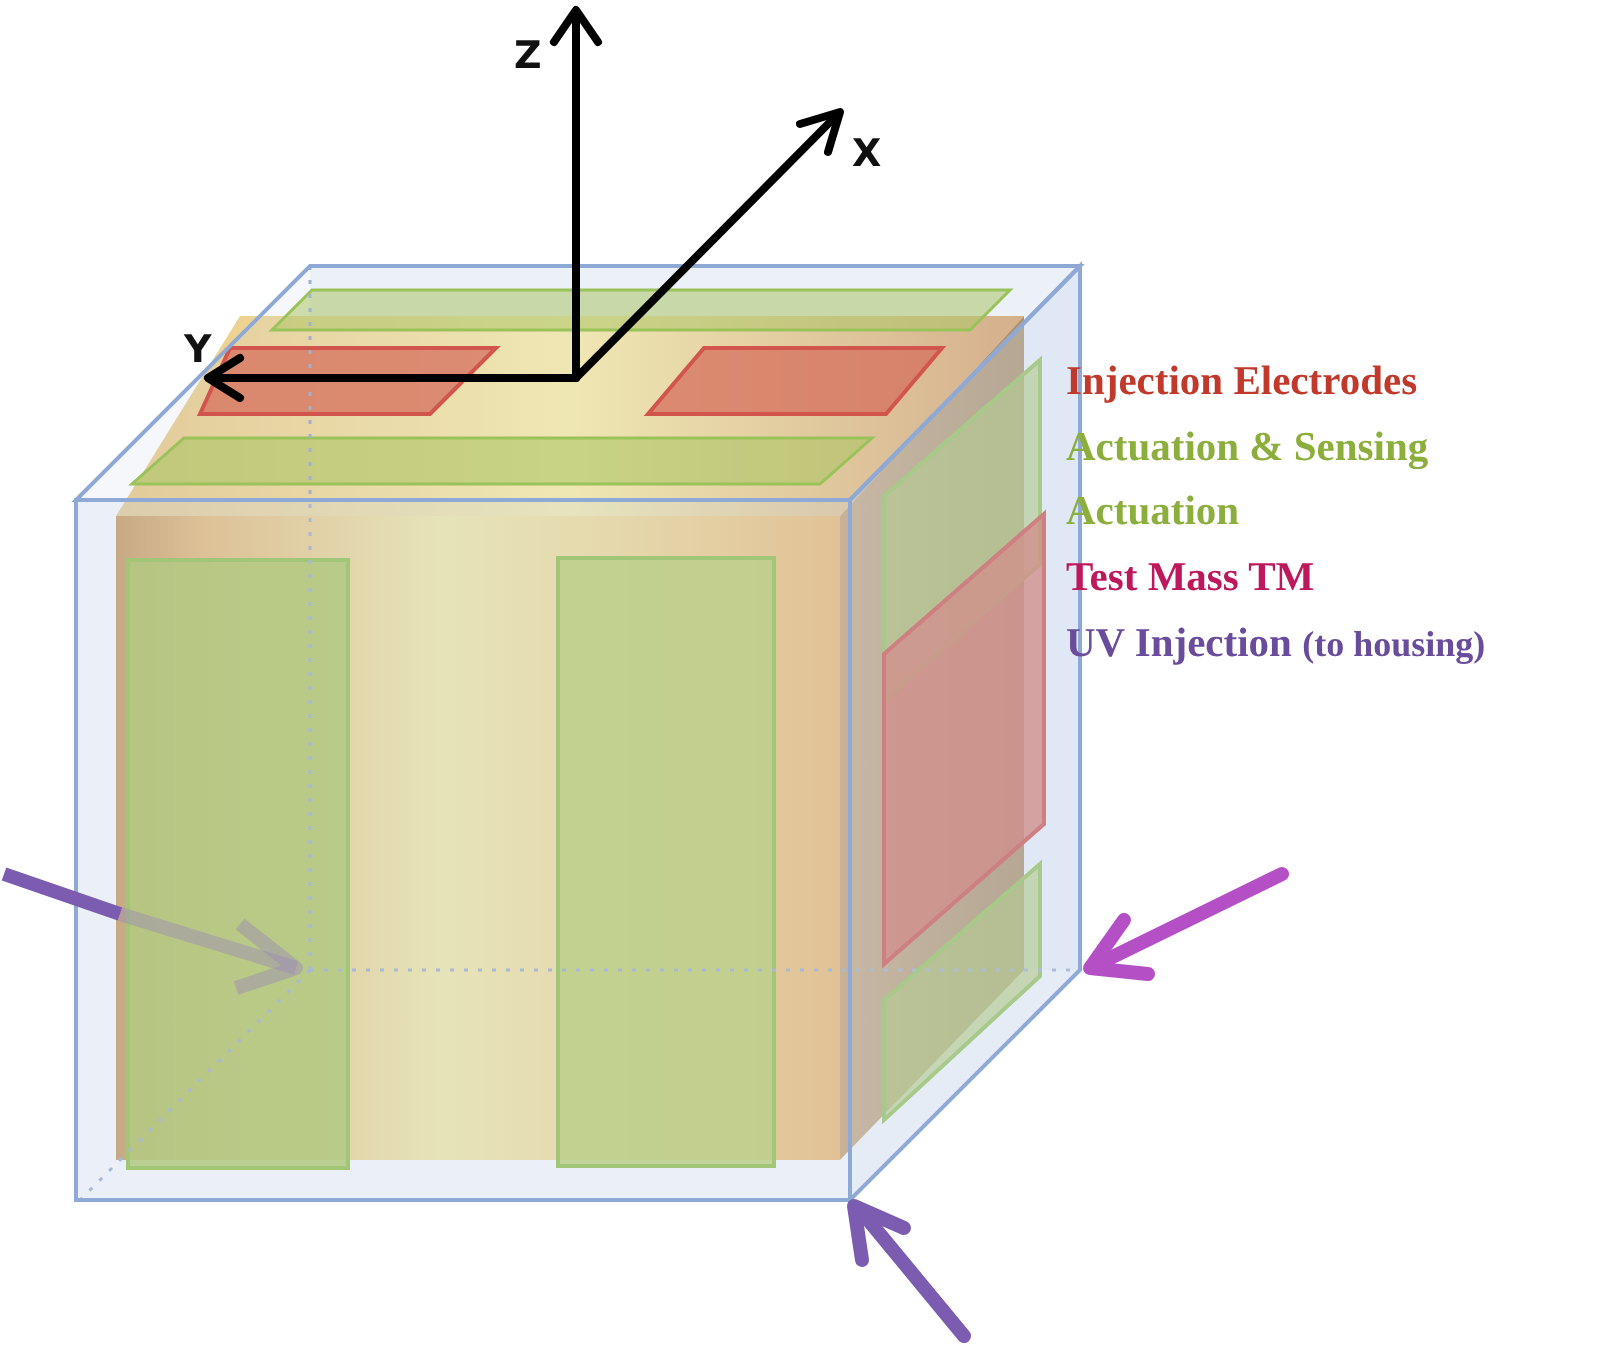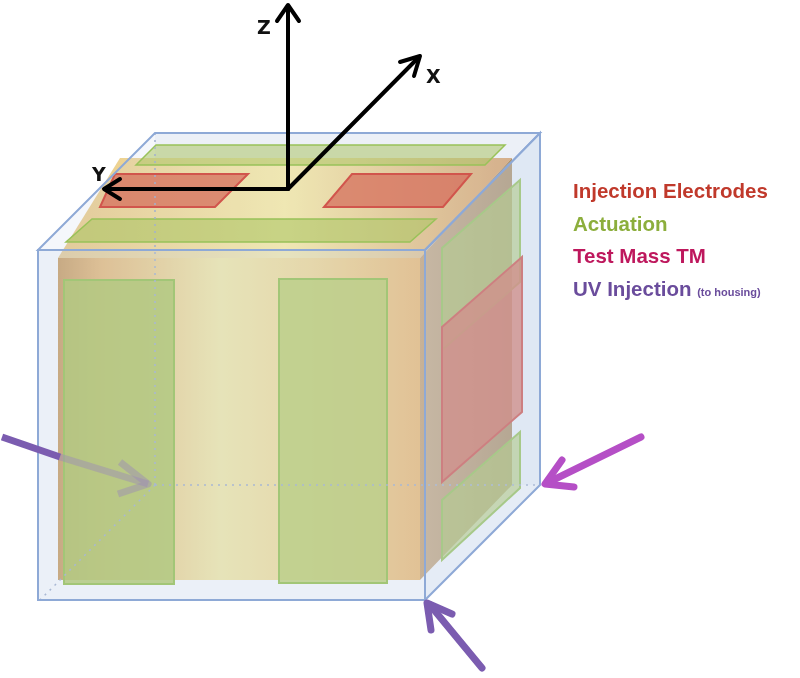--- a/index.html
+++ b/index.html
@@ -1,22 +1,22 @@
 <!DOCTYPE html>
 <html><head>
 <meta charset="utf-8">
 <style>
   html, body { margin: 0; padding: 0; background: #ffffff; }
   body { width: 800px; height: 678px; overflow: hidden; position: relative; font-family: "Liberation Sans", "DejaVu Sans", sans-serif; }
   #stage { position: absolute; left: 0; top: 0; width: 800px; height: 678px; }
   svg { display: block; }
   .axis-label { font-family: "DejaVu Sans", "Liberation Sans", sans-serif; font-weight: bold; font-size: 19px; fill: #111; }
-  .legend { position: absolute; left: 573px; top: 175px; font-family: Liberation Sans, sans-serif; font-weight: bold; font-size: 20.5px; line-height: 32.7px; white-space: nowrap; }
+  .legend { position: absolute; left: 533px; top: 175px; font-family: Liberation Serif, serif; font-weight: bold; font-size: 20.5px; line-height: 32.7px; white-space: nowrap; }
   .legend .row { display: block; }
-  .legend .note { font-size: 11px; }
+  .legend .note { font-size: 18px; }
 </style>
 </head>
 <body>
 
 <div id="stage">
 <svg width="800" height="678" viewBox="0 0 800 678" xmlns="http://www.w3.org/2000/svg">
   <defs>
     <linearGradient id="tmFront" x1="0" y1="0" x2="1" y2="0">
       <stop offset="0" stop-color="#c8944e"></stop>
       <stop offset="0.12" stop-color="#eab66a"></stop>
@@ -108,17 +108,18 @@
     <path d="M120,179 L104,189 L120,199"></path>
   </g>
 
   <text class="axis-label" x="257" y="34">Z</text>
   <text class="axis-label" x="426" y="83">X</text>
   <text class="axis-label" x="92" y="181">Y</text>
 </svg>
 
 <div class="legend">
   <span class="row" style="color:#c0392b"><span>Injection Electrodes</span></span>
+  <span class="row" style="color:#8cae3c"><span>Actuation &amp; Sensing</span></span>
   <span class="row" style="color:#8cae3c"><span>Actuation</span></span>
   <span class="row" style="color:#be185d"><span>Test Mass TM</span></span>
   <span class="row" style="color:#6a4c9c"><span>UV Injection</span> <span class="note">(to housing)</span></span>
 </div>
 </div>
 
 </body></html>

